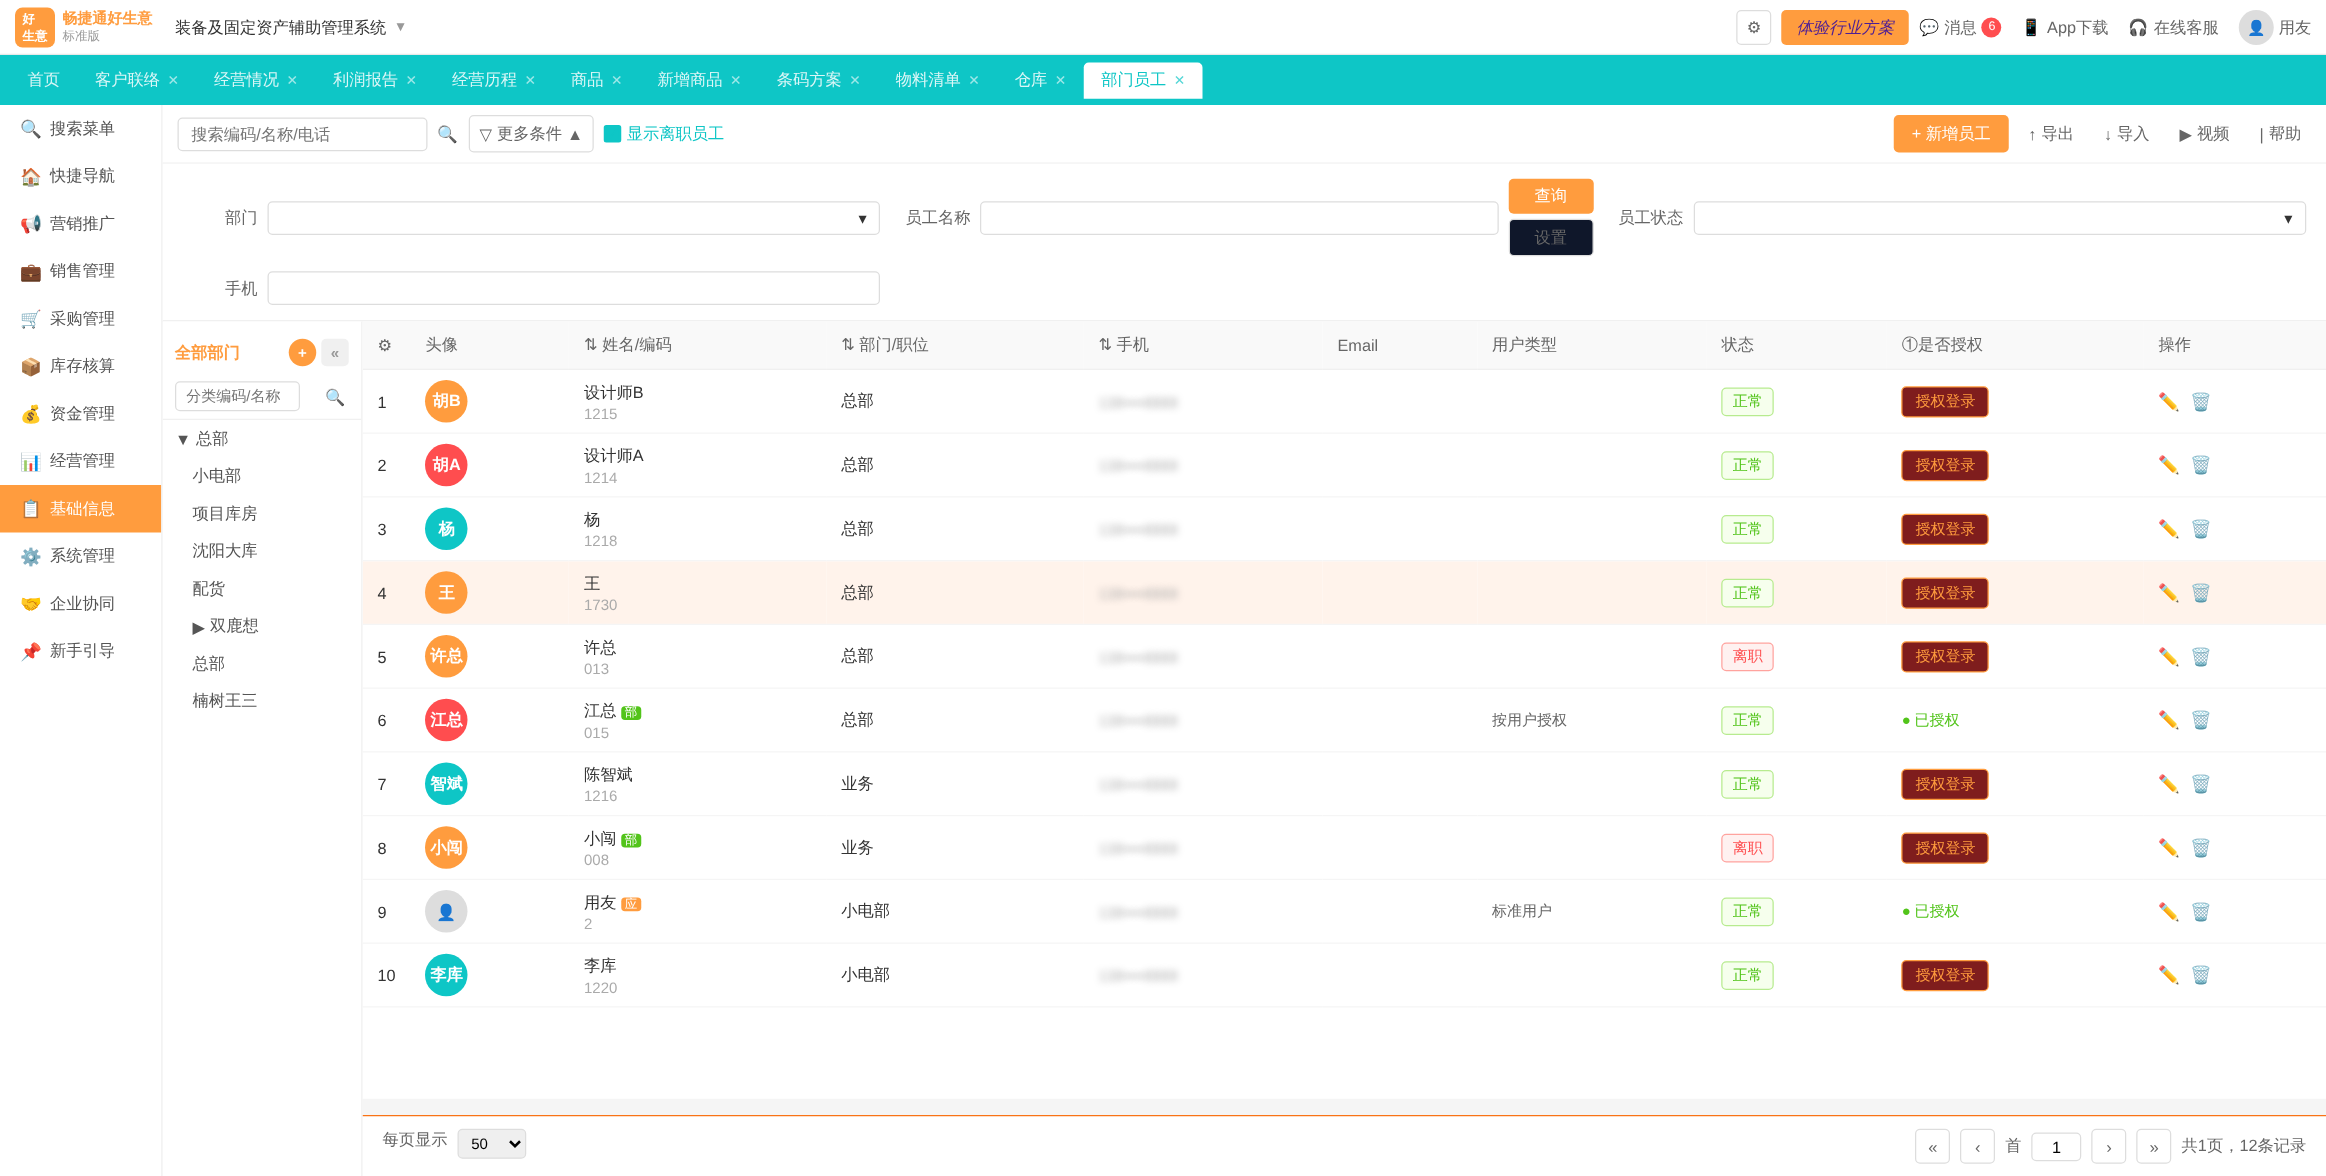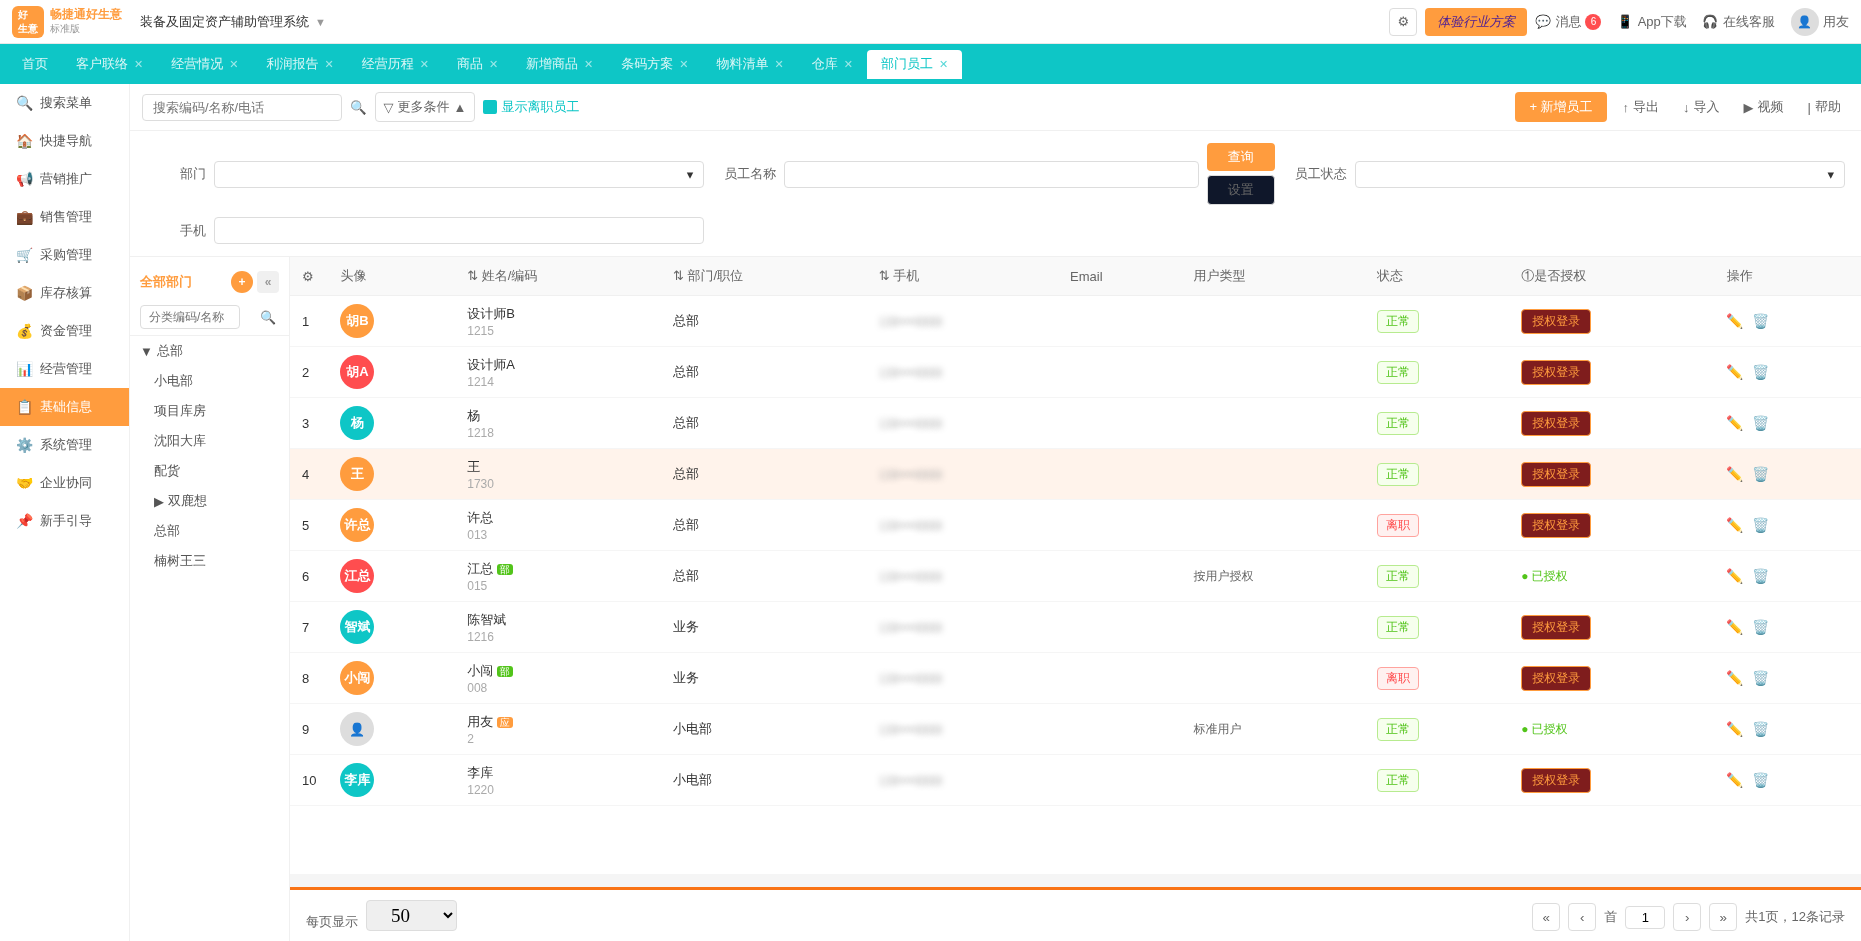--- a/index.html
+++ b/index.html
@@ -127,29 +127,29 @@
       border-radius: 4px; padding: 2px 8px; font-size: 12px; display: inline-block; }
     .auth-btn { border: 1px solid #ff9c3e; color: #ff9c3e; background: #7f1d1d; border-radius: 4px;
       padding: 3px 10px; cursor: pointer; font-size: 12px; }
     .authorized { color: #52c41a; font-size: 12px; display: flex; align-items: center; gap: 3px; }
     .edit-icon { color: #aaa; cursor: pointer; font-size: 14px; }
     .del-icon { color: #aaa; cursor: pointer; font-size: 14px; }
     .blurred { color: transparent; text-shadow: 0 0 6px #aaa; user-select: none; font-size: 12px; }
     .user-type { color: #666; font-size: 12px; }
 
     
-    .pagination { background: #fff; border-top: 3px solid #f97316;
-      padding: 10px 16px; display: flex; align-items: flex-end; gap: 8px; font-size: 13px; color: #666; margin-top: 13px; }
+    .pagination { background: #fff; border-top: 1px solid #f97316;
+      padding: 10px 16px; display: flex; align-items: flex-start; gap: 8px; font-size: 13px; color: #666; margin-top: 13px; }
     .pagination-right { margin-left: auto; display: flex; align-items: center; gap: 8px; }
     .page-btn { width: 28px; height: 28px; border: 1px solid #ddd; border-radius: 4px;
       display: flex; align-items: center; justify-content: center; cursor: pointer; color: #666; background: #fff; }
     .page-btn:disabled { color: #ddd; cursor: not-allowed; }
     .page-input { width: 40px; border: 1px solid #ddd; border-radius: 4px;
       text-align: center; padding: 3px; font-size: 13px; outline: none; }
-    .per-page-select { border: 1px solid #ddd; border-radius: 4px; padding: 3px 20px; font-size: 19px; font-family: Liberation Serif, serif; }
+    .per-page-select { border: 1px solid #ddd; border-radius: 4px; padding: 3px 6px; font-size: 12px; }
 
     
     .classify-search { display: flex; align-items: center; gap: 20px; padding: 6px 10px;
       border-bottom: 1px solid #f0f0f0; }
     .classify-input { border: 1px solid #ddd; border-radius: 4px; padding: 4px 8px;
       font-size: 12px; width: 100px; outline: none; }
   </style>
 </head>
 <body>
 

